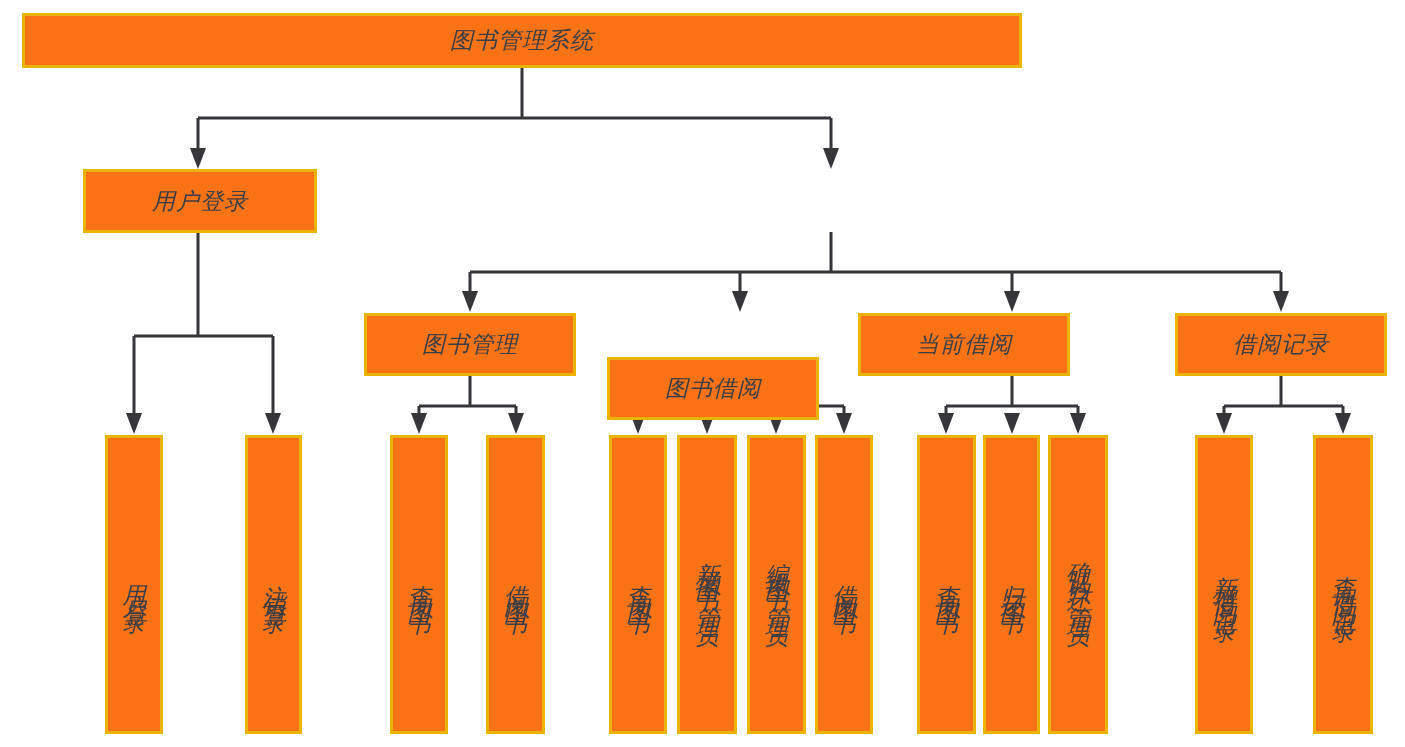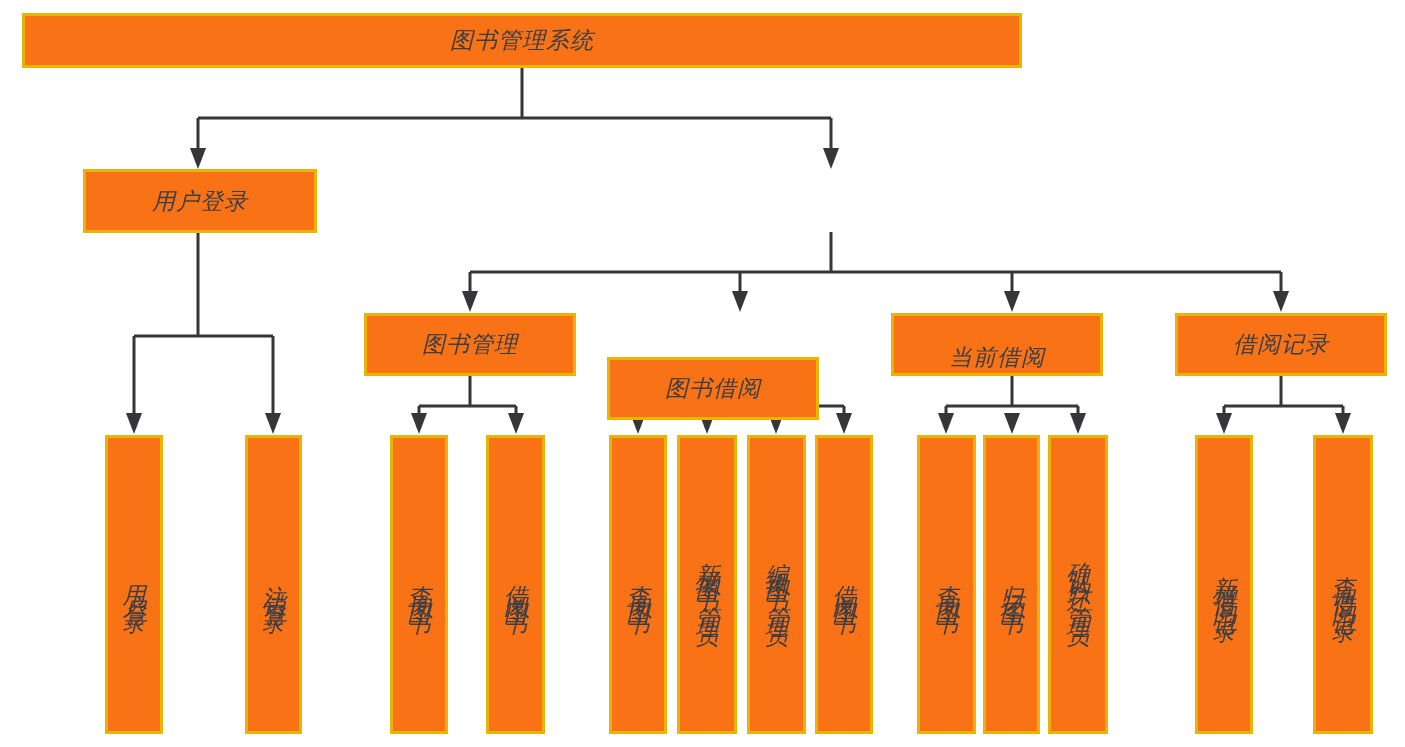--- a/index.html
+++ b/index.html
@@ -43,21 +43,21 @@
     letter-spacing: 9px;
     line-height: 1;
     white-space: normal;
   }
   .root  { left: 22px;  top: 13px;  width: 1000px; height: 55px; }
   .l2a   { left: 83px;  top: 169px; width: 234px;  height: 64px; }
   .l2b   { left: 712px; top: 169px; width: 239px;  height: 64px; }
   .l3    { top: 313px;  height: 63px; width: 212px; }
   .l3a   { left: 364px; }
   .l3b   { left: 607px; margin-top: 44px; }
-  .l3c   { left: 891px; align-items: flex-end; }
+  .l3c   { left: 858px; }
   .l3d   { left: 1175px; }
   .leaf  { top: 435px;  height: 299px; }
   .lf1   { left: 105px;  width: 58px; }
   .lf2   { left: 245px;  width: 57px; }
   .lf3   { left: 390px;  width: 58px; }
   .lf4   { left: 486px;  width: 59px; }
   .lf5   { left: 609px;  width: 58px; }
   .lf6   { left: 677px;  width: 60px; }
   .lf7   { left: 747px;  width: 59px; }
   .lf8   { left: 815px;  width: 58px; }

